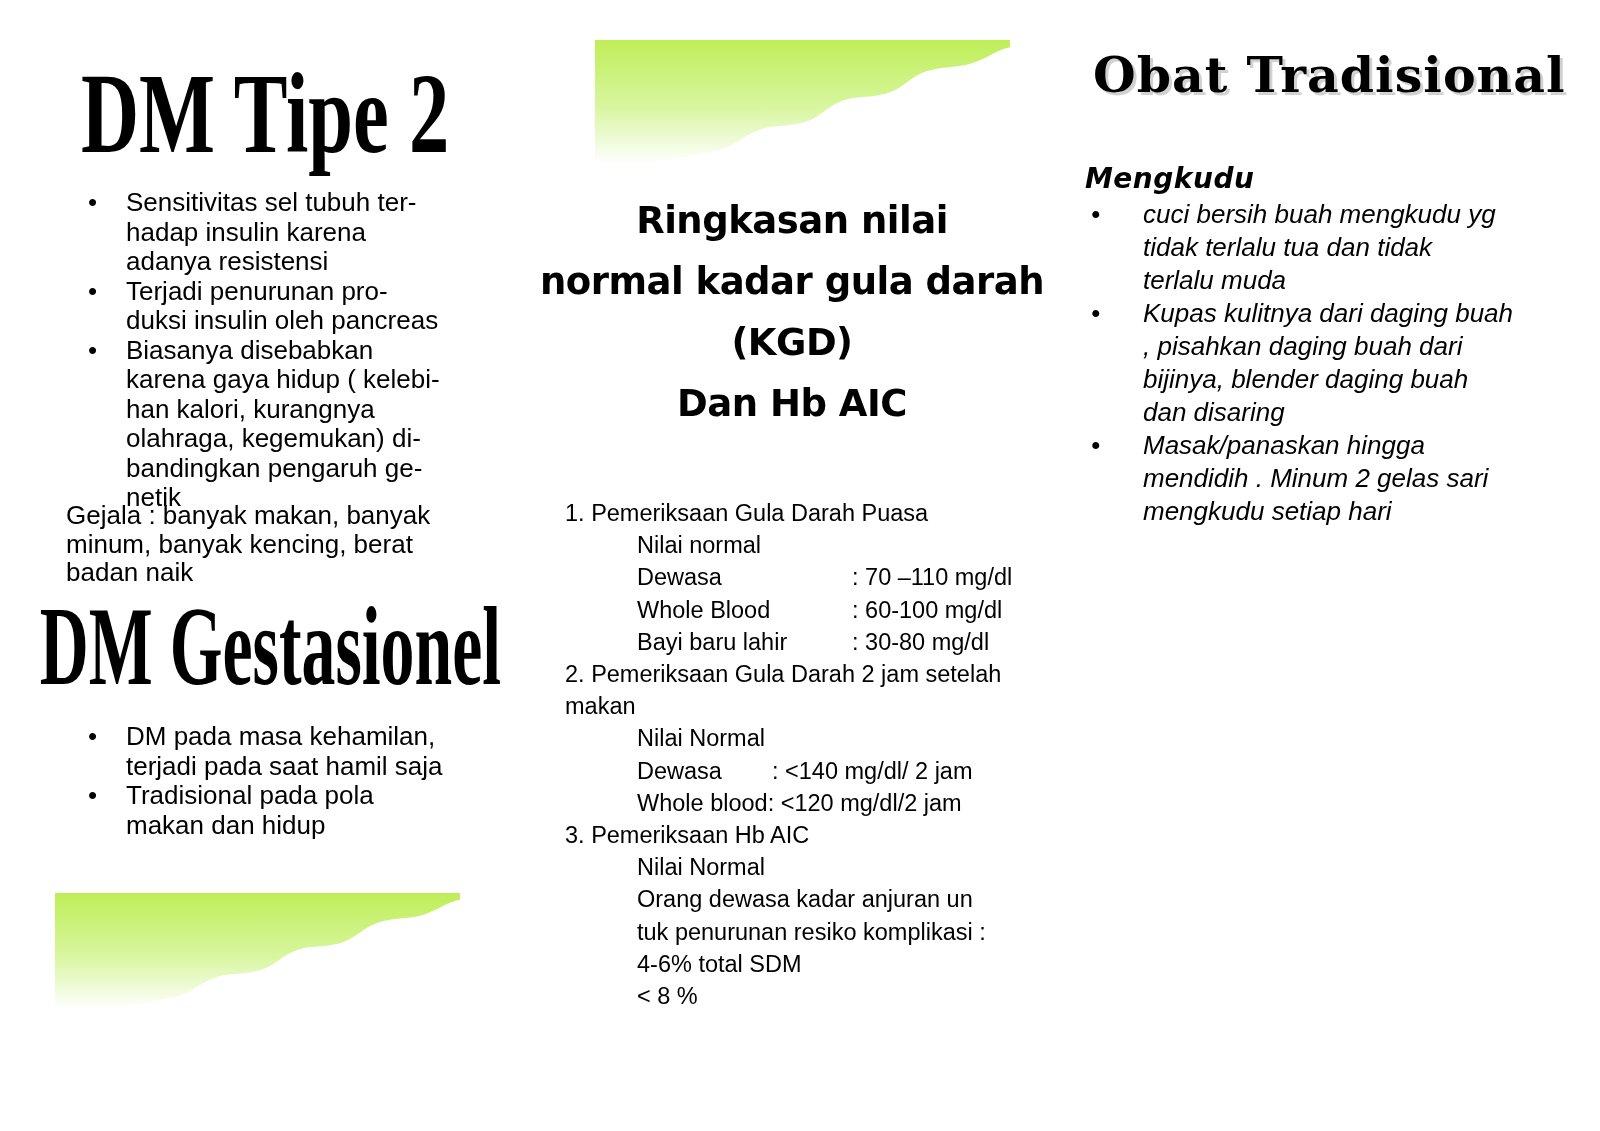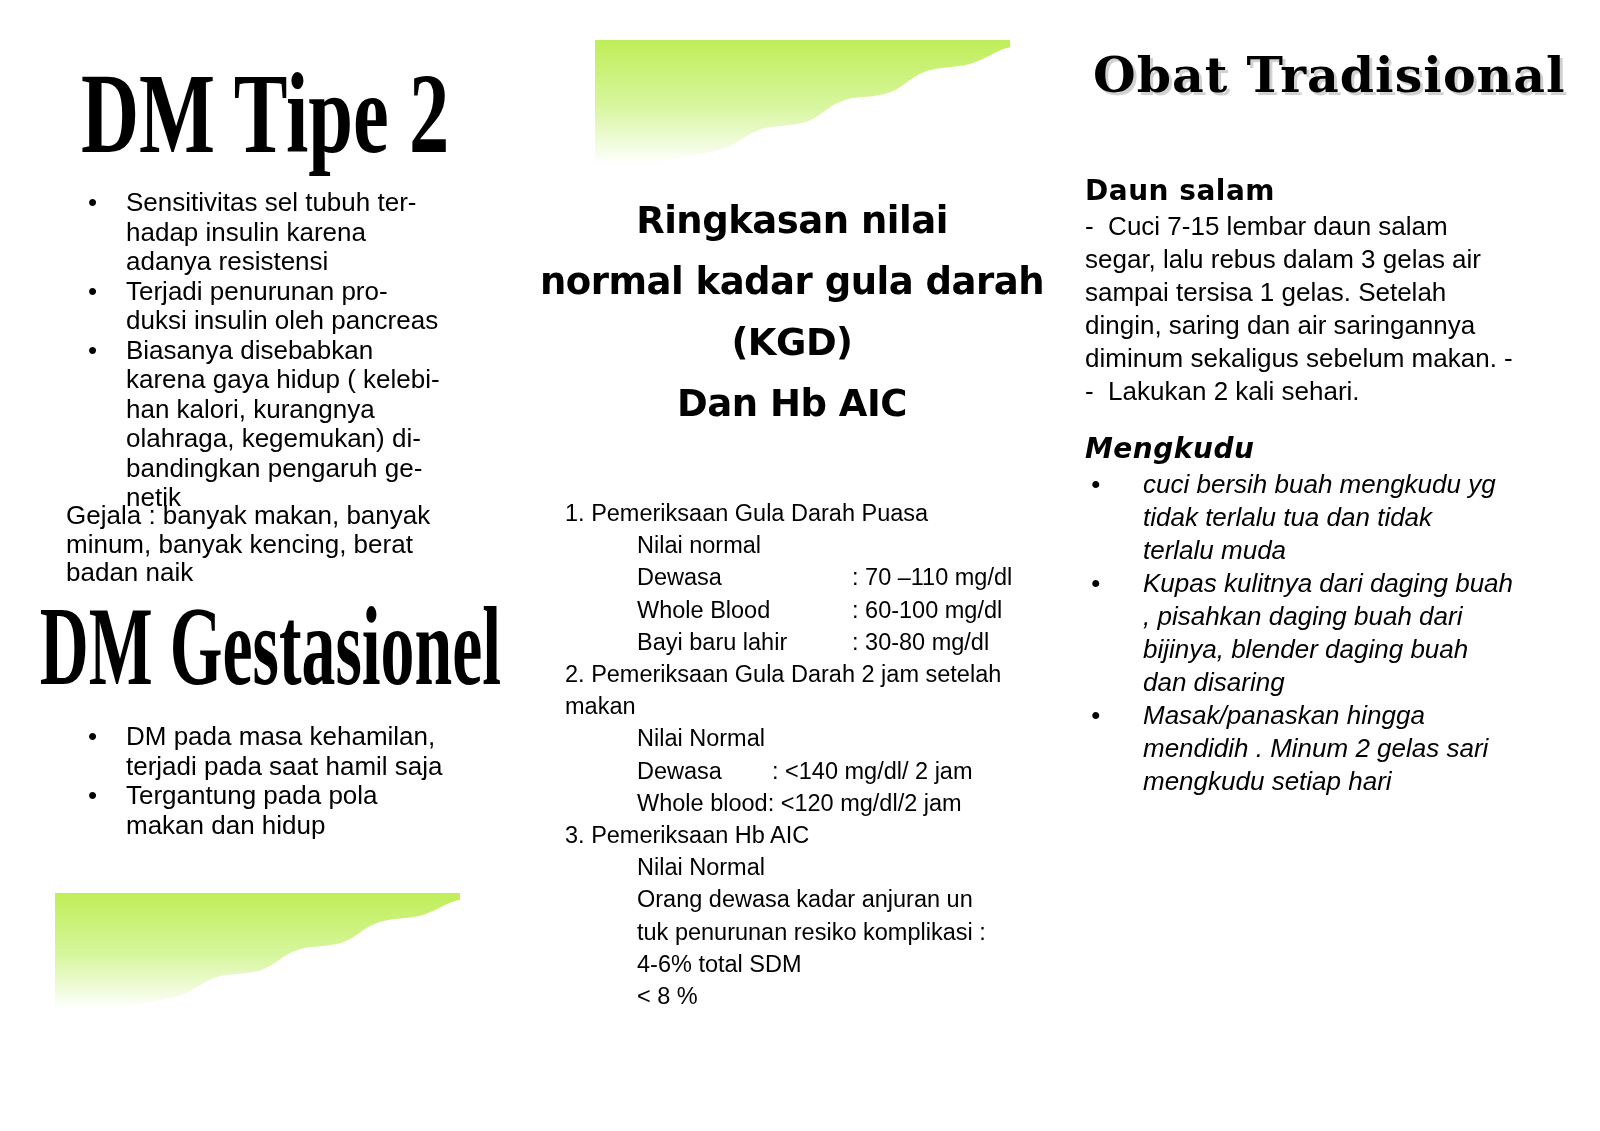--- a/index.html
+++ b/index.html
@@ -135,21 +135,21 @@
   </div>
 
   <div id="bullets2" class="bullet-list">
     <div class="bullet-item">
       <span class="bullet-dot">•</span>
       <span class="bullet-text pre">DM pada masa kehamilan,
 terjadi pada saat hamil saja</span>
     </div>
     <div class="bullet-item">
       <span class="bullet-dot">•</span>
-      <span class="bullet-text pre">Tergantung pada pola
+      <span class="bullet-text pre">Tradisional pada pola
 makan dan hidup</span>
     </div>
   </div>
 
   <div id="wave-bottom" class="wave">
     <svg viewBox="0 0 410 135" preserveAspectRatio="none">
       <defs>
         <linearGradient id="g1" x1="0" y1="0" x2="0" y2="1">
           <stop offset="0" stop-color="#bfee58"></stop>
           <stop offset="0.5" stop-color="#d8f6a0"></stop>
@@ -215,29 +215,20 @@
     <div class="indent pre">Orang dewasa kadar anjuran un
 tuk penurunan resiko komplikasi :
 4-6% total SDM
 &lt; 8 %</div>
   </div>
 
   <div id="right-header">Obat Tradisional</div>
 
   <div id="right-sections">
 
-    <div class="sec2">
-      <h3 class="sec-heading">Daun salam</h3>
-      <div class="pre">-  Cuci 7-15 lembar daun salam
-segar, lalu rebus dalam 3 gelas air
-sampai tersisa 1 gelas. Setelah
-dingin, saring dan air saringannya
-diminum sekaligus sebelum makan. -
--  Lakukan 2 kali sehari.</div>
-    </div>
 
     <div class="sec3">
       <h3 class="sec-heading">Mengkudu</h3>
       <div class="mk-bullet">
         <span class="mk-dot">•</span>
         <span class="mk-text pre">cuci bersih buah mengkudu yg
 tidak terlalu tua dan tidak
 terlalu muda</span>
       </div>
       <div class="mk-bullet">

